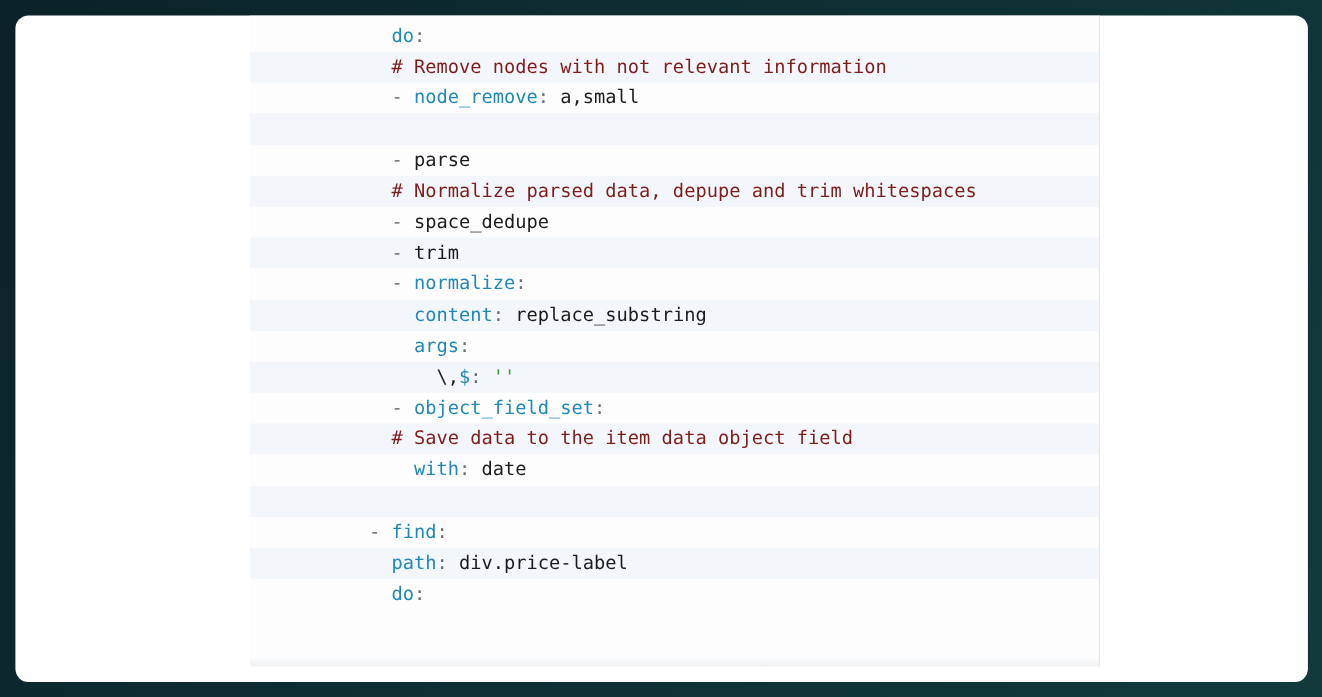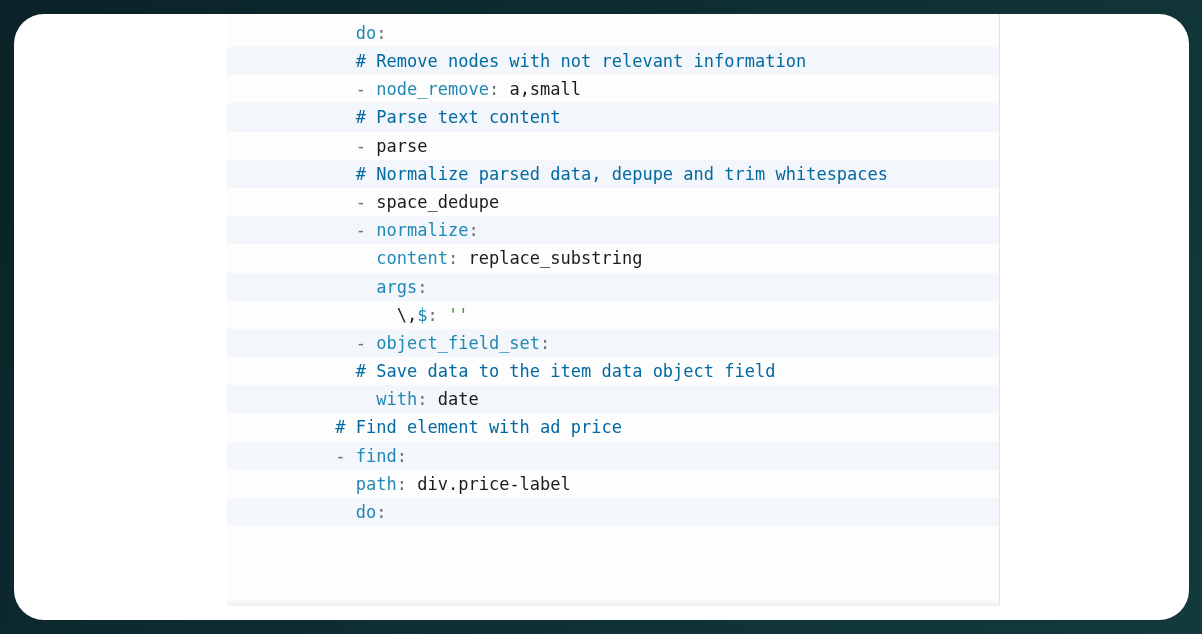--- a/index.html
+++ b/index.html
@@ -7,21 +7,21 @@
       width: 1202px; height: 634px; overflow: hidden;
       background: #0c2a30;
       background-image: linear-gradient(120deg, #0a2228 0%, #0e2f34 50%, #123a3c 100%);
       position: relative;
       font-family: "DejaVu Sans", sans-serif;
     }
     .card {
       position: absolute; left: 14px; top: 14px;
       width: 1175px; height: 606px;
       background: #ffffff;
-      border-radius: 30px;
+      border-radius: 12px;
       overflow: hidden;
     }
     .code-panel {
       position: absolute; left: 213px; top: 0px;
       width: 772px; height: 592px;
       background: #fdfdfe;
       border-right: 1px solid #e2e5e8;
       overflow: hidden;
     }
     .code-panel::after {
@@ -32,41 +32,42 @@
       height: 28.2px; line-height: 28.2px;
       white-space: pre;
       font-family: "DejaVu Sans Mono", monospace;
       font-size: 17px;
       color: #1c1c1c;
       padding-left: 6px;
     }
     .line:nth-child(even) { background: #f3f6fa; }
     .line:first-child { height: 33px; line-height: 38px; }
     .k { color: #2189b3; }
-    .c { color: #0369a1; }
+    .c { color: #7f1d1d; }
     .s { color: #3f9a3a; }
     .p { color: #6a7077; }
   </style>
 </head>
 <body>
 
 <div class="card">
   <div class="code-panel" id="code-panel">
       <div class="line"><span>            </span><span class="k">do</span><span class="p">:</span></div>
       <div class="line"><span>            </span><span class="c"># Remove nodes with not relevant information</span></div>
       <div class="line"><span>            </span><span class="p">- </span><span class="k">node_remove</span><span class="p">: </span><span>a,small</span></div>
-      <div class="line"><span>            </span><span class="c"># Parse text content</span></div>
+      <div class="line"><span>            </span></div>
       <div class="line"><span>            </span><span class="p">- </span><span>parse</span></div>
       <div class="line"><span>            </span><span class="c"># Normalize parsed data, depupe and trim whitespaces</span></div>
       <div class="line"><span>            </span><span class="p">- </span><span>space_dedupe</span></div>
+      <div class="line"><span>            </span><span class="p">- </span><span>trim</span></div>
       <div class="line"><span>            </span><span class="p">- </span><span class="k">normalize</span><span class="p">:</span></div>
       <div class="line"><span>              </span><span class="k">content</span><span class="p">: </span><span>replace_substring</span></div>
       <div class="line"><span>              </span><span class="k">args</span><span class="p">:</span></div>
       <div class="line"><span>                </span><span>\,</span><span class="k">$</span><span class="p">: </span><span class="s">''</span></div>
       <div class="line"><span>            </span><span class="p">- </span><span class="k">object_field_set</span><span class="p">:</span></div>
       <div class="line"><span>            </span><span class="c"># Save data to the item data object field</span></div>
       <div class="line"><span>              </span><span class="k">with</span><span class="p">: </span><span>date</span></div>
-      <div class="line"><span>          </span><span class="c"># Find element with ad price</span></div>
+      <div class="line"><span>          </span></div>
       <div class="line"><span>          </span><span class="p">- </span><span class="k">find</span><span class="p">:</span></div>
       <div class="line"><span>            </span><span class="k">path</span><span class="p">: </span><span>div.price-label</span></div>
       <div class="line"><span>            </span><span class="k">do</span><span class="p">:</span></div>
     </div>
 </div>
 
 </body></html>

